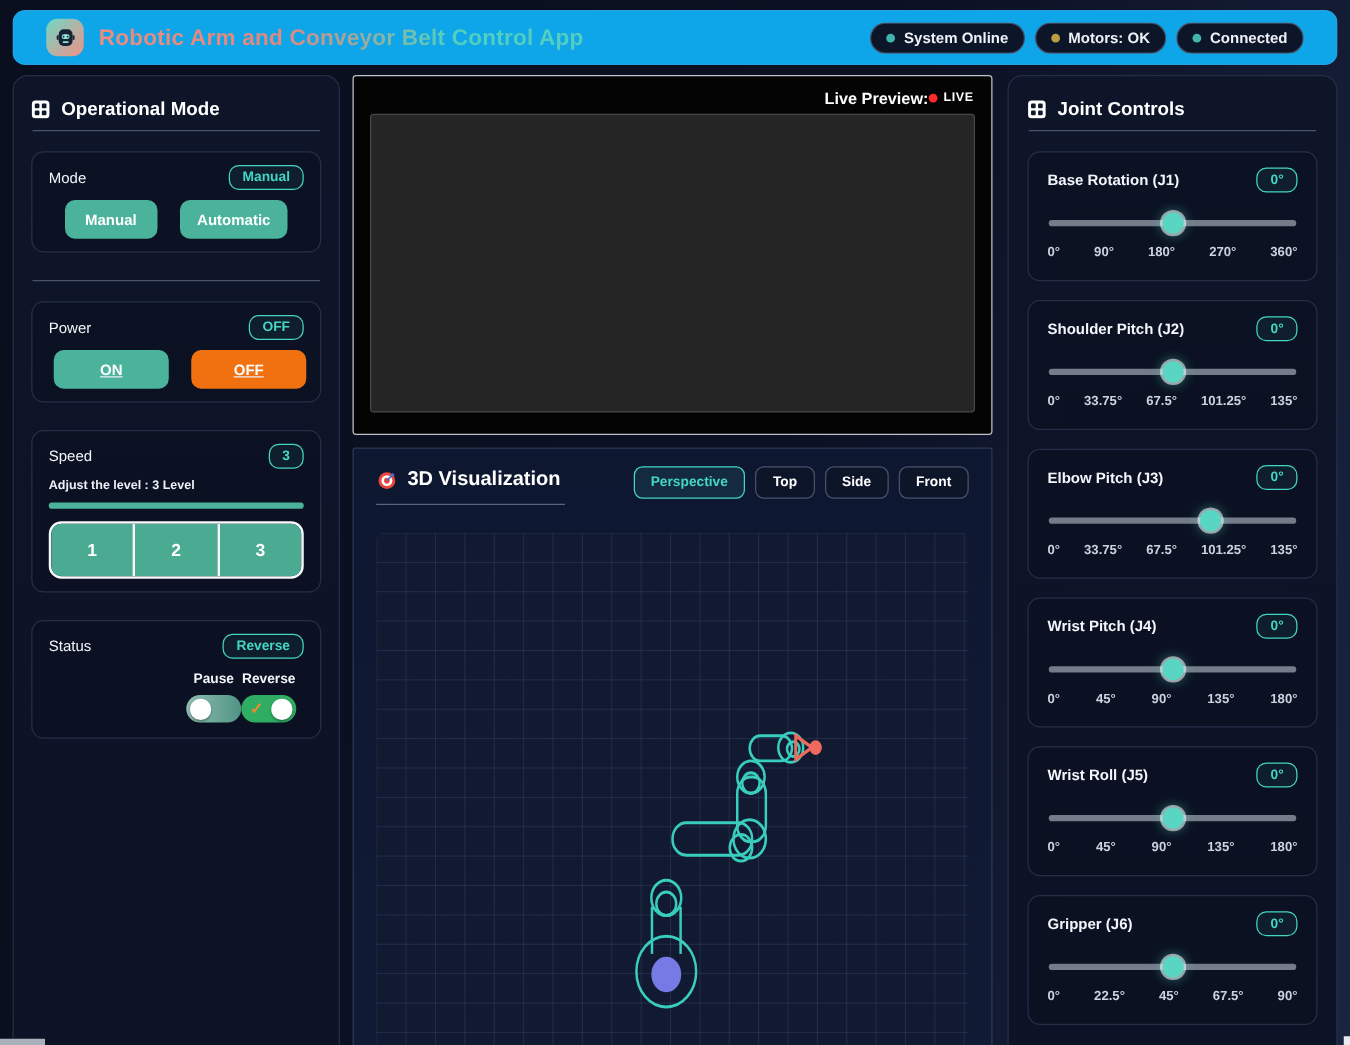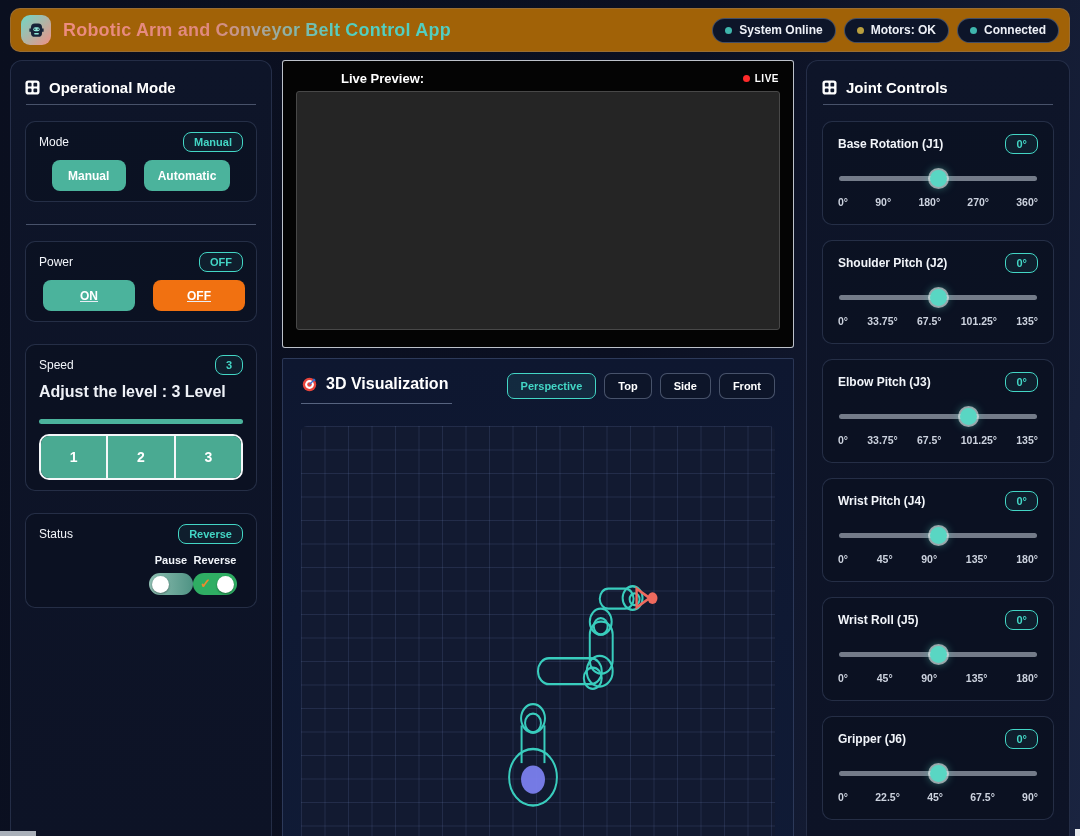--- a/index.html
+++ b/index.html
@@ -1,21 +1,21 @@
 <!DOCTYPE html>
 <html><head>
 <meta charset="utf-8">
 <style>
   * { margin:0; padding:0; box-sizing:border-box; font-family:"Liberation Sans", sans-serif; }
   html,body { width:1080px; height:836px; overflow:hidden; }
   body { background:linear-gradient(105deg,#0a0f1f 0%,#0b1022 55%,#1a2440 100%); position:relative; color:#e9edf5; }
 
   
-  .hdr { position:absolute; left:10px; right:10px; top:8px; height:44px; background:#a16207;
-         border:1px solid rgba(130,150,200,.22); border-radius:10px; display:flex; align-items:center; padding:0 10px; }
+  .hdr { position:absolute; left:10px; right:10px; top:8px; height:44px; background:#0ea5e9;
+         border:1px solid rgba(130,150,200,.22); border-radius:10px; display:flex; align-items:center; padding:0 26px; }
   .logo { width:30px; height:30px; border-radius:9px; background:linear-gradient(135deg,#6fd8c6,#f09186);
           display:flex; align-items:center; justify-content:center; margin-right:12px; flex:0 0 auto; }
   .title { font-size:18px; font-weight:bold; letter-spacing:.2px;
            background:linear-gradient(90deg,#ee8c80 0%,#e0897f 38%,#52cfc0 72%);
            -webkit-background-clip:text; background-clip:text; color:transparent; }
   .badges { margin-left:auto; display:flex; gap:8px; }
   .badge { height:25px; padding:0 12px; border-radius:13px; background:#0d1529; border:1px solid rgba(170,185,215,.35);
            display:flex; align-items:center; gap:7px; font-size:12px; font-weight:bold; color:#eef1f7; }
   .badge .dot { width:7px; height:7px; border-radius:50%; background:#3fb6ad; }
 
@@ -34,41 +34,41 @@
   .pill { color:#43d6c5; border:1.5px solid #43d6c5; border-radius:8px; padding:3px 10px; font-size:11px; font-weight:bold;
           background:rgba(67,214,197,.07); }
 
   .btn-row { display:flex; justify-content:center; gap:18px; }
   .btn-row.spread { justify-content:space-between; padding:0 4px;text-decoration:underline; }
   .btn { border:none; border-radius:8px; padding:0 14px; height:31px; min-width:74px; font-size:12px; font-weight:bold; color:#fff;
          background:#4bb39c; cursor:pointer; }
   .btn.wide { min-width:92px; }
   .btn.orange { background:#f17111; }
 
-  .caption { font-size:16px; font-weight:bold; color:#eef1f7; margin:0 0 18px; }
+  .caption { font-size:10px; font-weight:bold; color:#eef1f7; margin:0 0 8px; }
   .progress { height:5px; background:#4bb39c; border-radius:3px; margin-bottom:10px; }
   .seg-group { display:flex; border:2px solid #f5f7f9; border-radius:10px; overflow:hidden; }
   .seg { flex:1; height:42px; background:#4aaa92; color:#fff; font-size:14px; font-weight:bold; border:none; cursor:pointer; }
   .seg + .seg { border-left:2px solid #f5f7f9; }
 
   .toggle-row { display:flex; justify-content:flex-end; padding:2px 6px 2px; }
   .toggle-group { display:flex; flex-direction:column; align-items:center; gap:7px; }
   .tlabel { font-size:11px; font-weight:bold; color:#f2f5fa; }
   .switch { width:44px; height:22px; border-radius:11px; position:relative; cursor:pointer; }
   .switch.off { background:linear-gradient(90deg,#8fbfb2,#4f9384); }
   .switch.on  { background:#2fae63; }
   .knob-sw { width:17px; height:17px; border-radius:50%; background:#fff; position:absolute; top:2.5px; box-shadow:0 1px 2px rgba(0,0,0,.4); }
   .switch.off .knob-sw { left:3px; }
   .switch.on  .knob-sw { right:3px; }
   .check { position:absolute; left:7px; top:3px; font-size:13px; font-weight:bold; color:#ef8b2e; }
 
   
   .center { position:absolute; left:282px; top:60px; width:512px; }
   .preview { height:288px; background:#040404; border:1px solid rgba(222,228,238,.85); border-radius:3px; position:relative; padding:8px 13px; }
-  .preview-head { display:flex; justify-content:space-between; align-items:center; color:#fff; font-size:13px; font-weight:bold; margin:2px 1px 0;padding-left:44px; }
+  .preview-head { display:flex; justify-content:flex-end; align-items:center; color:#fff; font-size:13px; font-weight:bold; margin:2px 1px 0;padding-left:44px; }
   .live { display:flex; align-items:center; gap:5px; font-size:10px; letter-spacing:.5px; }
   .dot-red { width:7px; height:7px; border-radius:50%; background:#ff2a2a; display:inline-block; }
   .screen { position:absolute; left:13px; right:13px; top:30px; bottom:17px; background:#252525; border:1px solid #484848; border-radius:3px; }
 
   .viz { margin-top:10px; height:531px; background:linear-gradient(180deg,#0e1730,#101b36);
          border:1px solid rgba(130,150,200,.25); border-radius:2px; position:relative; padding:14px 18px; }
   .viz-head { display:flex; align-items:flex-start; }
   .viz-title-wrap { display:inline-flex; align-items:center; gap:8px; border-bottom:1px solid rgba(160,175,205,.5); padding:2px 4px 10px 0; }
   .viz-title { font-size:16px; font-weight:bold; color:#fff; }
   .views { margin-left:auto; display:flex; gap:8px; }

